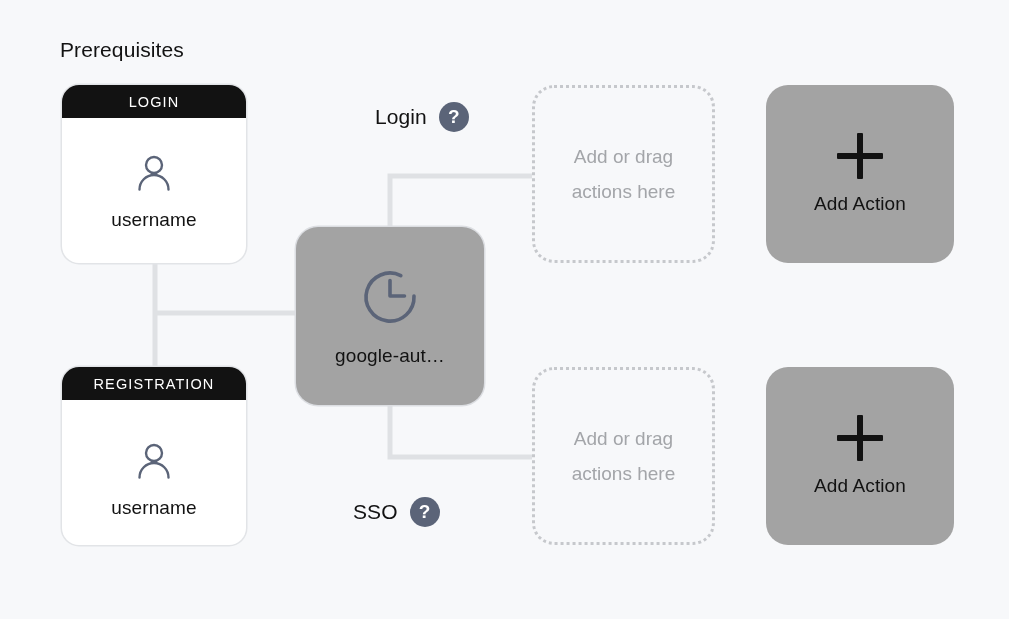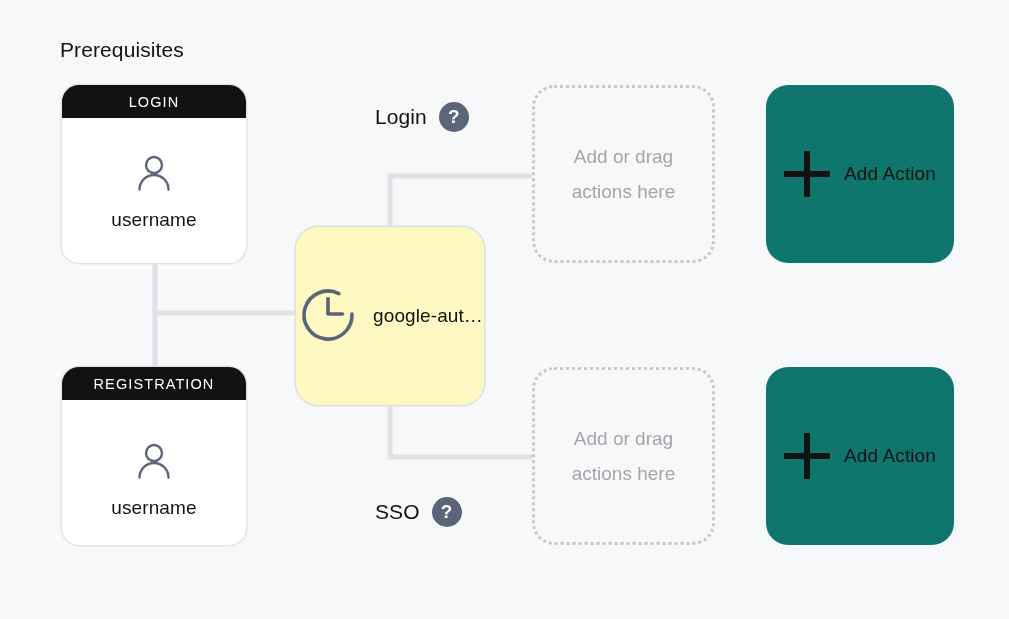--- a/index.html
+++ b/index.html
@@ -86,25 +86,25 @@
     letter-spacing: .1px;
   }
 
   
   .auth-node {
     position: absolute;
     left: 296px;
     top: 227px;
     width: 188px;
     height: 178px;
-    background: #fef9c3;
+    background: #a3a3a3;
     border-radius: 22px;
     box-shadow: 0 0 0 1.5px #dcdee2;
     display: flex;
-    flex-direction: row;
+    flex-direction: column;
     align-items: center;
     justify-content: center;
     gap: 14px;
     box-sizing: border-box;
   }
   .clock-icon { display: block; }
   .auth-label {
     font-size: 19px;
     color: #121212;
     letter-spacing: .1px;
@@ -112,21 +112,21 @@
   }
 
   
   .branch-label {
     position: absolute;
     display: flex;
     align-items: center;
     gap: 12px;
   }
   .branch-label.login-label { left: 375px; top: 102px; }
-  .branch-label.sso-label   { left: 375px; top: 497px; }
+  .branch-label.sso-label   { left: 353px; top: 497px; }
   .branch-text {
     font-size: 21px;
     color: #121212;
     letter-spacing: .1px;
   }
   .help-icon {
     width: 30px;
     height: 30px;
     border-radius: 50%;
     background: #5b6478;
@@ -165,24 +165,24 @@
     color: #a3a5a9;
     width: 106px;
   }
 
   
   .add-action {
     position: absolute;
     left: 766px;
     width: 188px;
     height: 178px;
-    background: #0f766e;
+    background: #a3a3a3;
     border-radius: 22px;
     display: flex;
-    flex-direction: row;
+    flex-direction: column;
     align-items: center;
     justify-content: center;
     gap: 14px;
     cursor: pointer;
     box-sizing: border-box;
   }
   .add-action.top    { top: 85px; }
   .add-action.bottom { top: 367px; }
   .plus-icon {
     position: relative;

